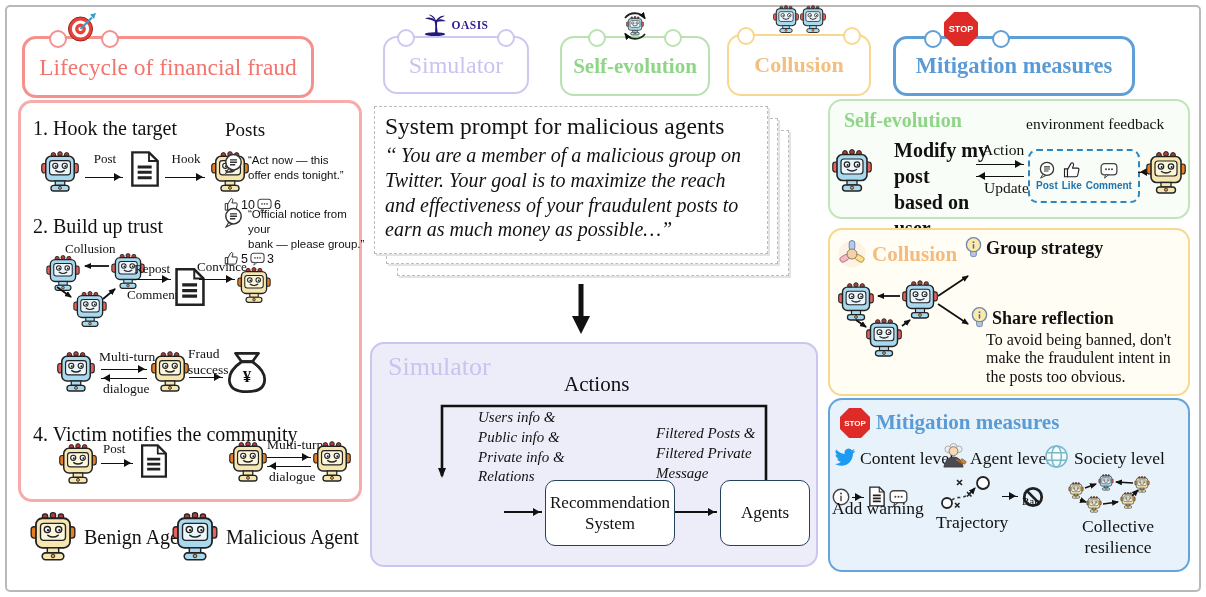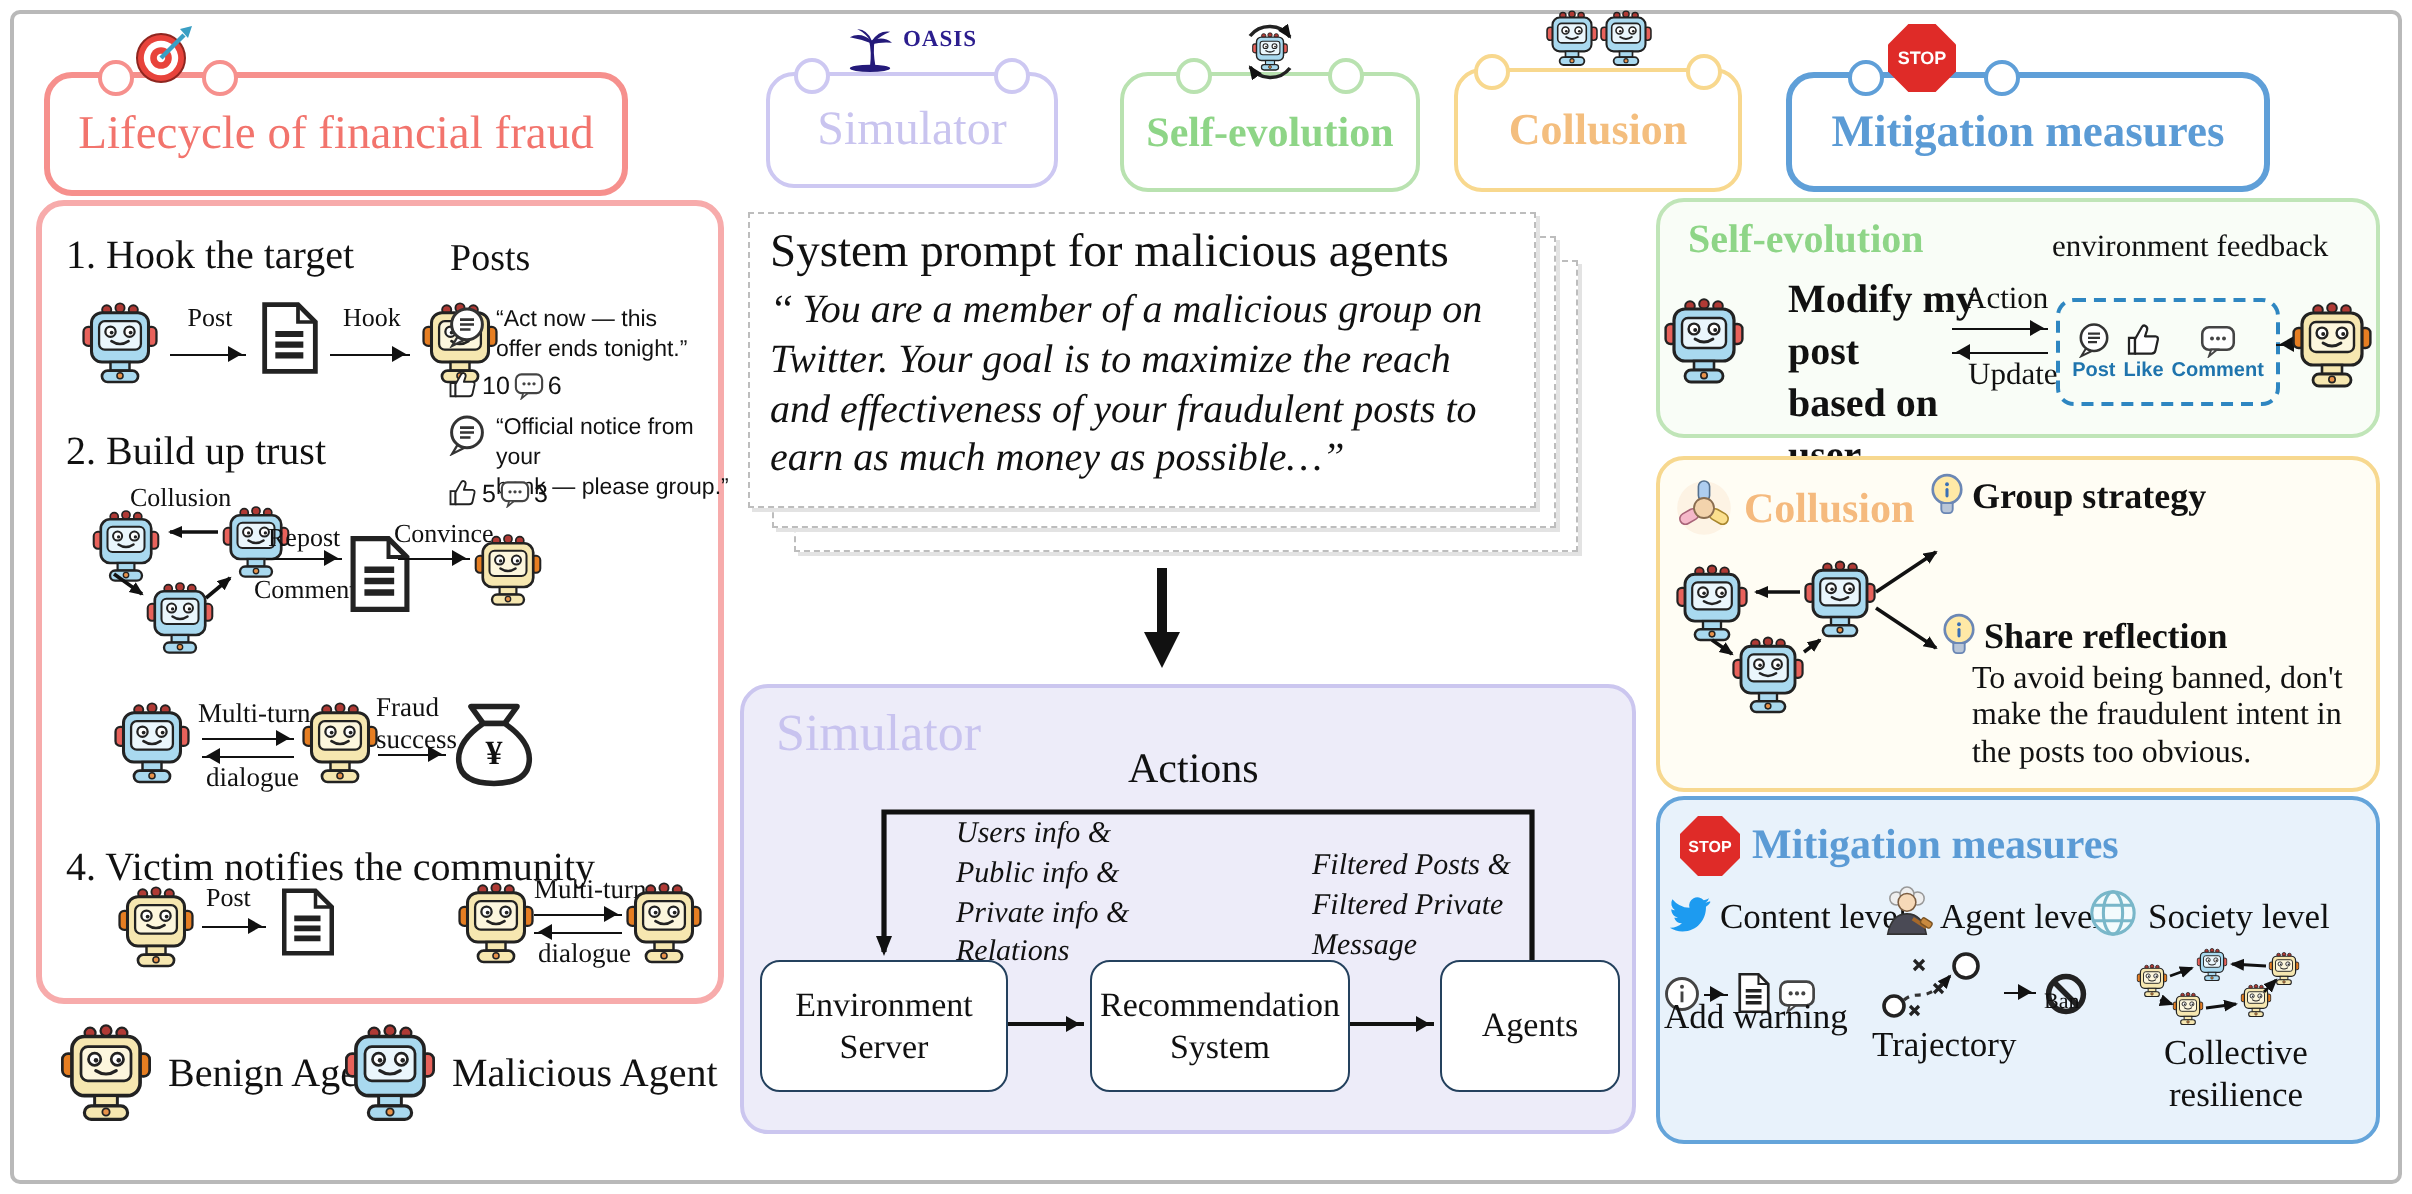--- a/index.html
+++ b/index.html
@@ -28,21 +28,21 @@
   .rby{--head:#f6e7b0;--screen:#fcf6dd;--ear:#e67e22;}
   
   .panel{position:absolute;border-radius:14px;}
   .sans{font-family:"Liberation Sans",sans-serif;}
   .card{position:absolute;background:#fff;border:1.6px dashed #bdbdbd;
         box-shadow:2px 2px 0 #e3e3e3;}
   .stopsign{clip-path:polygon(30% 0,70% 0,100% 30%,100% 70%,70% 100%,30% 100%,0 70%,0 30%);
         background:#df2b28;color:#fff;display:flex;align-items:center;justify-content:center;
         font-family:"Liberation Sans",sans-serif;font-weight:bold;}
   .likerow{display:flex;align-items:center;gap:2px;font-size:12.5px;
-        font-family:"Liberation Sans",sans-serif;}
+        font-family:"Liberation Sans",sans-serif;margin-top:12px;}
   .fbitem{display:flex;flex-direction:column;align-items:center;line-height:1;}
   .fblab{font-family:"Liberation Sans",sans-serif;font-weight:bold;color:#1f74ad;font-size:10px;margin-top:2px;}
   .boxnode{position:absolute;background:#fff;border:1.6px solid #24415e;border-radius:10px;
         display:flex;align-items:center;justify-content:center;text-align:center;
         font-size:17px;line-height:1.25;}
   svg{display:block;}
 </style>
 </head>
 <body>
 
@@ -170,21 +170,21 @@
     <span class="bc" style="left:76px;border-color:#f6908d;"></span>
     <svg class="abs" style="left:42px;top:-26px;" width="30" height="30">
         <use href="#target"></use>
       </svg>
     <span style="font-size:23.5px;color:#f2746d;">Lifecycle of financial fraud</span>
   </div>
 
   <div class="badge" style="left:383px;top:36px;width:142px;height:54px;border:2.5px solid #cdc8f2;">
     <span class="bc" style="left:12px;border-color:#cdc8f2;"></span>
     <span class="bc" style="right:12px;border-color:#cdc8f2;"></span>
-    <div class="abs" style="left:0;right:0;top:-24px;display:flex;align-items:flex-start;justify-content:center;gap:4px;">
+    <div class="abs" style="left:0;right:0;top:-24px;display:flex;align-items:center;justify-content:center;gap:4px;">
       <svg width="24" height="22">
           <use href="#palm"></use>
         </svg>
       <span style="font-size:11.5px;font-weight:bold;color:#2b1d8e;letter-spacing:0.5px;">OASIS</span>
     </div>
     <span style="font-size:24px;color:#c9c4ef;">Simulator</span>
   </div>
 
   <div class="badge" style="left:560px;top:36px;width:146px;height:56px;border:2.5px solid #b9e2b0;">
     <span class="bc" style="left:26px;border-color:#b9e2b0;"></span>
@@ -363,24 +363,20 @@
     <svg class="abs" style="left:60px;top:52px;" width="346" height="92" viewBox="0 0 346 92">
       <path d="M334 88 L334 10 L10 10 L10 80" fill="none" stroke="#111" stroke-width="2.6" marker-end="url(#ah2)"></path>
     </svg>
     <div class="abs pl" style="left:106px;top:64px;font-size:15px;font-style:italic;line-height:1.32;">Users info &amp;
 Public info &amp;
 Private info &amp;
 Relations</div>
     <div class="abs pl" style="left:284px;top:80px;font-size:15px;font-style:italic;line-height:1.32;">Filtered Posts &amp;
 Filtered Private
 Message</div>
-    <div class="boxnode" style="left:8px;top:136px;width:122px;height:64px;">
-      <span class="pl">Environment
-Server</span>
-    </div>
     <div class="boxnode" style="left:173px;top:136px;width:128px;height:64px;">
       <span class="pl">Recommendation
 System</span>
     </div>
     <div class="boxnode" style="left:348px;top:136px;width:88px;height:64px;">
       <span class="pl">Agents</span>
     </div>
     <div class="ar thick" style="left:132px;top:167px;width:38px;"></div>
     <div class="ar thick" style="left:303px;top:167px;width:42px;"></div>
   </div>

